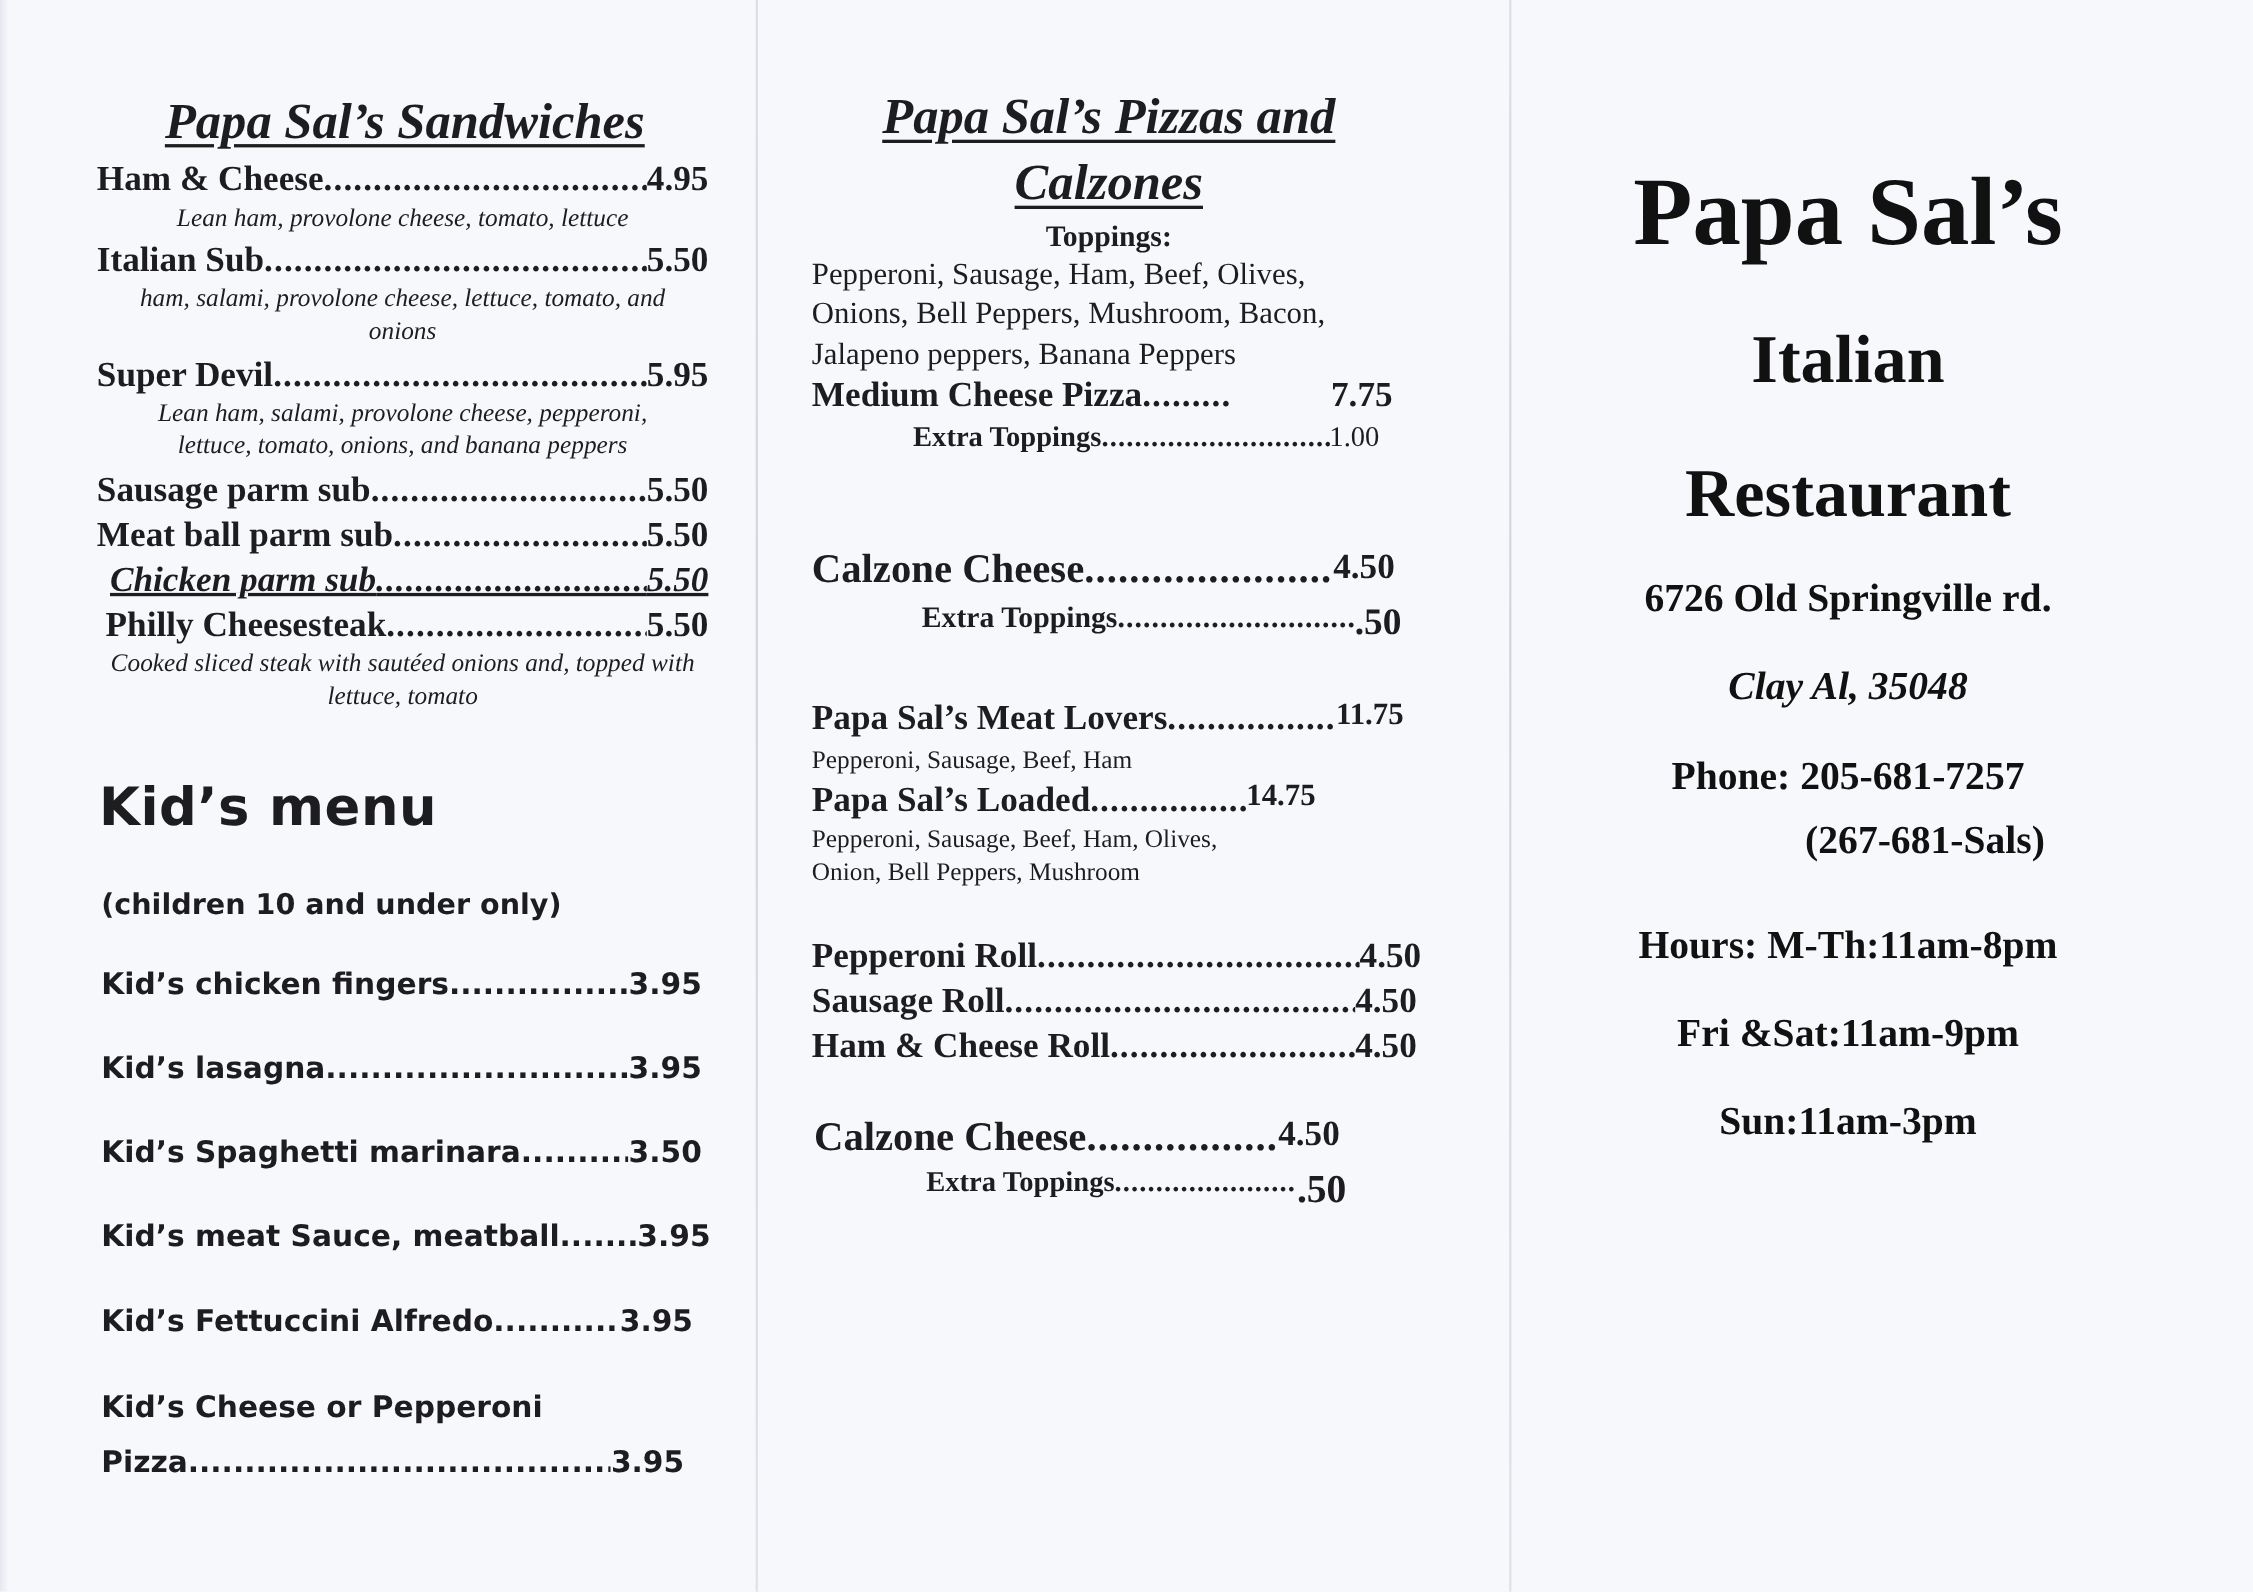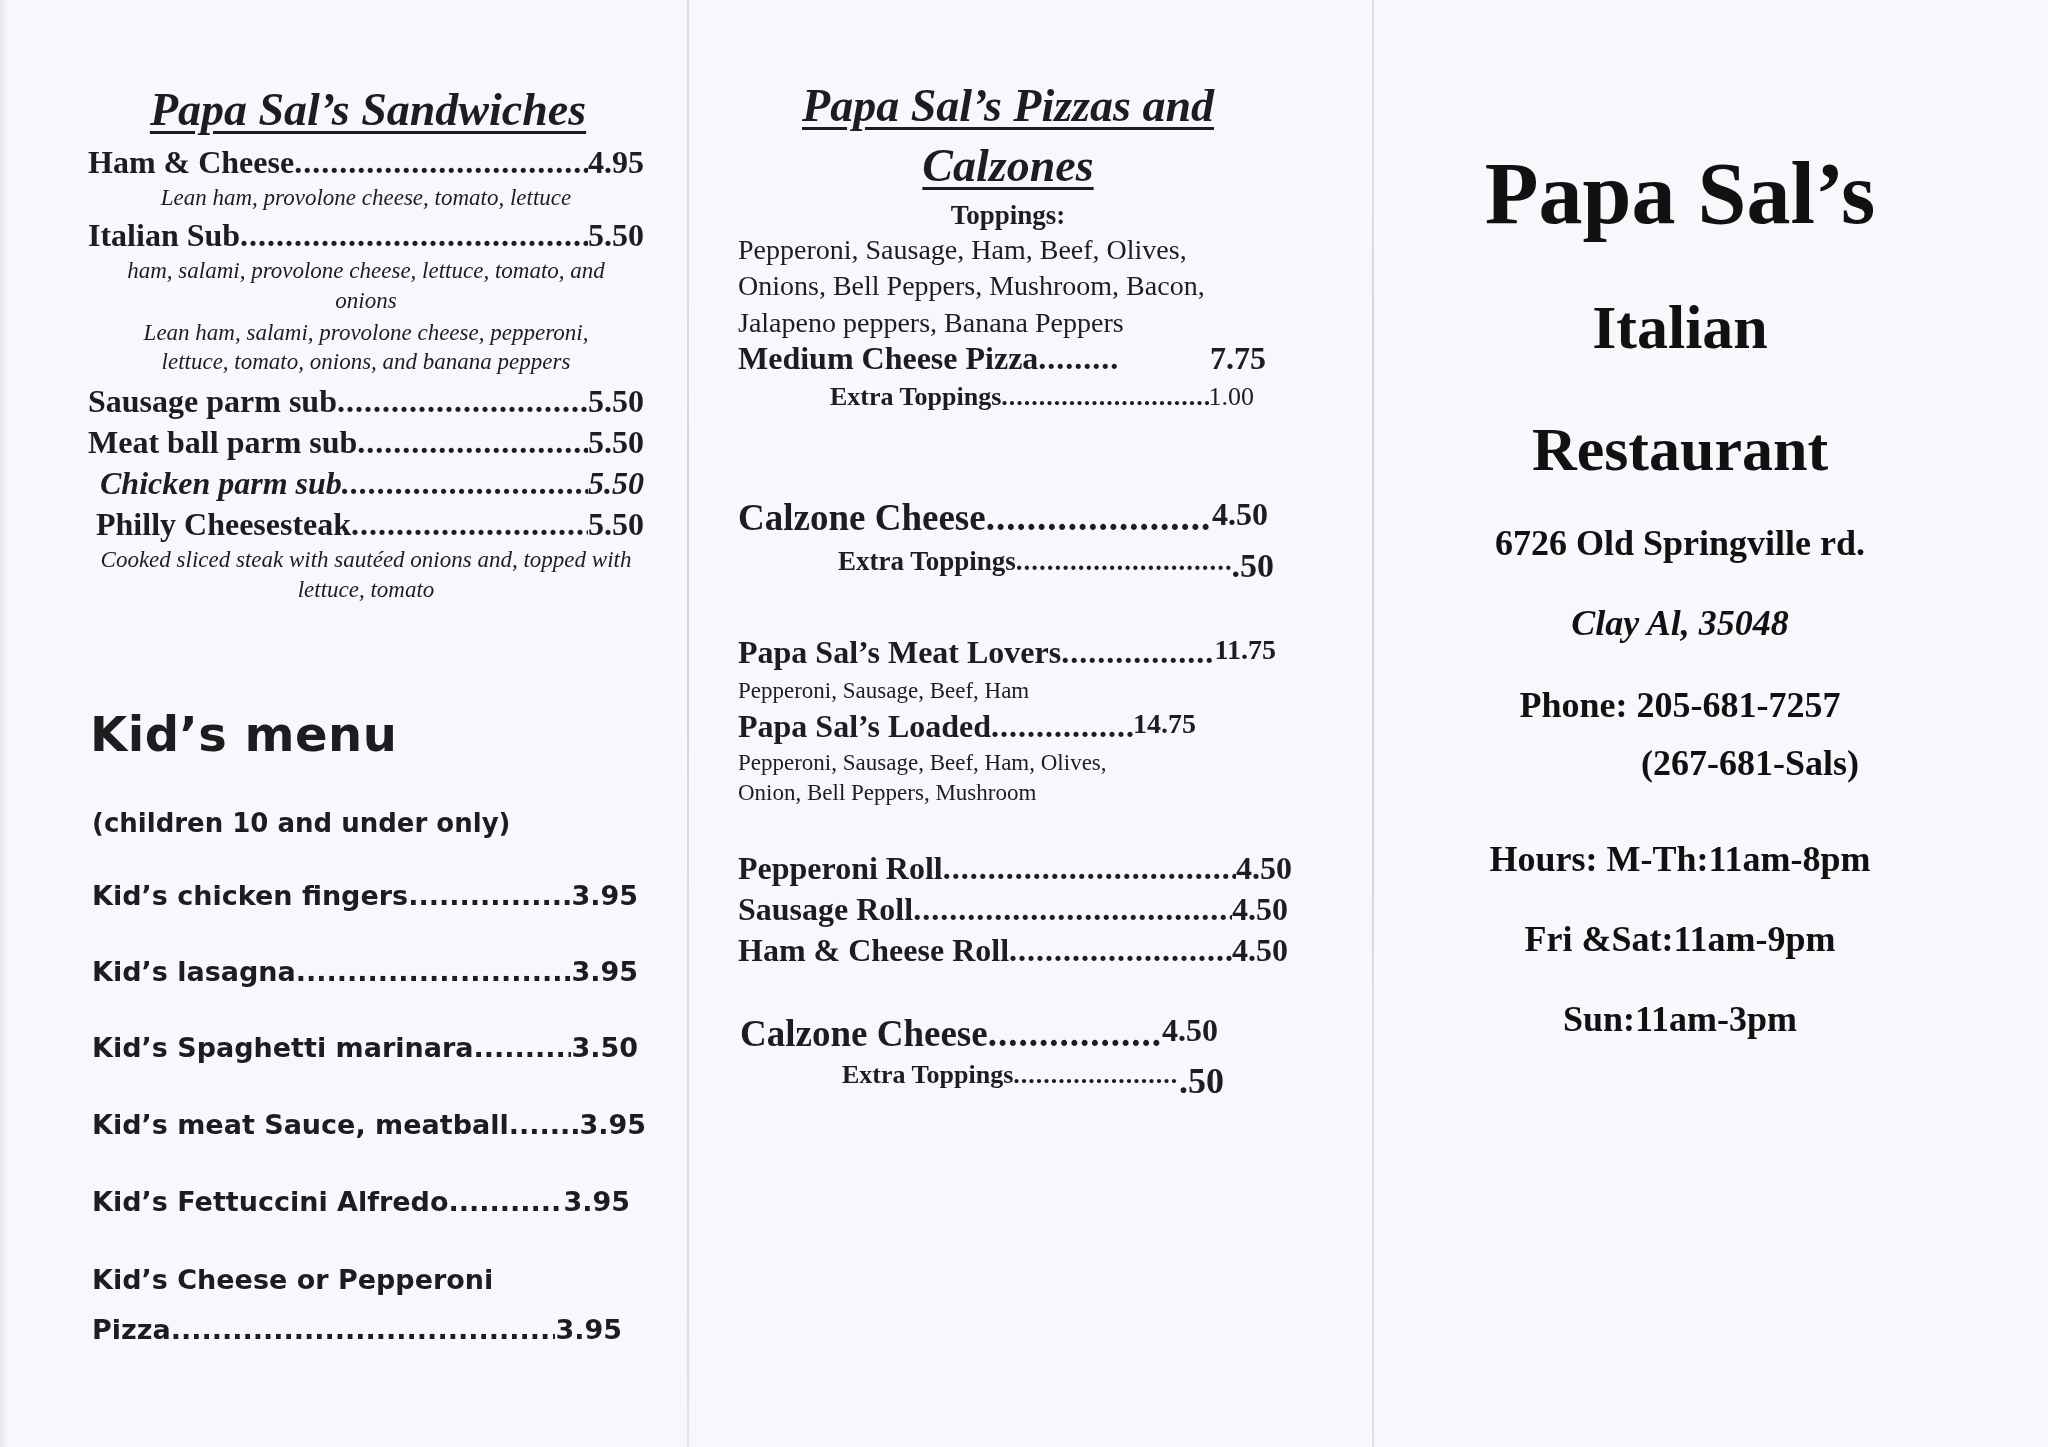--- a/index.html
+++ b/index.html
@@ -102,33 +102,38 @@
       </div>
       <p class="desc">Lean ham, provolone cheese, tomato, lettuce</p>
 
       <div class="item">
         <span class="name">Italian Sub</span>
           <span class="dots"></span>
           <span class="price">5.50</span>
       </div>
       <p class="desc" style="padding:0 6px;">ham, salami, provolone cheese, lettuce, tomato, and onions</p>
 
+      <div class="item" style="margin-top:4px;">
+        <span class="name">Super Devil</span>
+          <span class="dots"></span>
+          <span class="price">5.95</span>
+      </div>
       <p class="desc" style="padding:0 20px;">Lean ham, salami, provolone cheese, pepperoni, lettuce, tomato, onions, and banana peppers</p>
 
       <div class="item" style="margin-top:4px;">
         <span class="name">Sausage parm sub</span>
           <span class="dots"></span>
           <span class="price">5.50</span>
       </div>
       <div class="item">
         <span class="name">Meat ball parm sub</span>
           <span class="dots"></span>
           <span class="price">5.50</span>
       </div>
-      <div class="item italic" style="padding-left:12px;">
+      <div class="item italic" style="padding-left:12px;text-decoration:underline;">
         <span class="name">Chicken parm sub</span>
           <span class="dots"></span>
           <span class="price">5.50</span>
       </div>
       <div class="item" style="padding-left:8px;">
         <span class="name">Philly Cheesesteak</span>
           <span class="dots"></span>
           <span class="price">5.50</span>
       </div>
       <p class="desc" style="padding:0 8px;">Cooked sliced steak with sautéed onions and, topped with lettuce, tomato</p>

